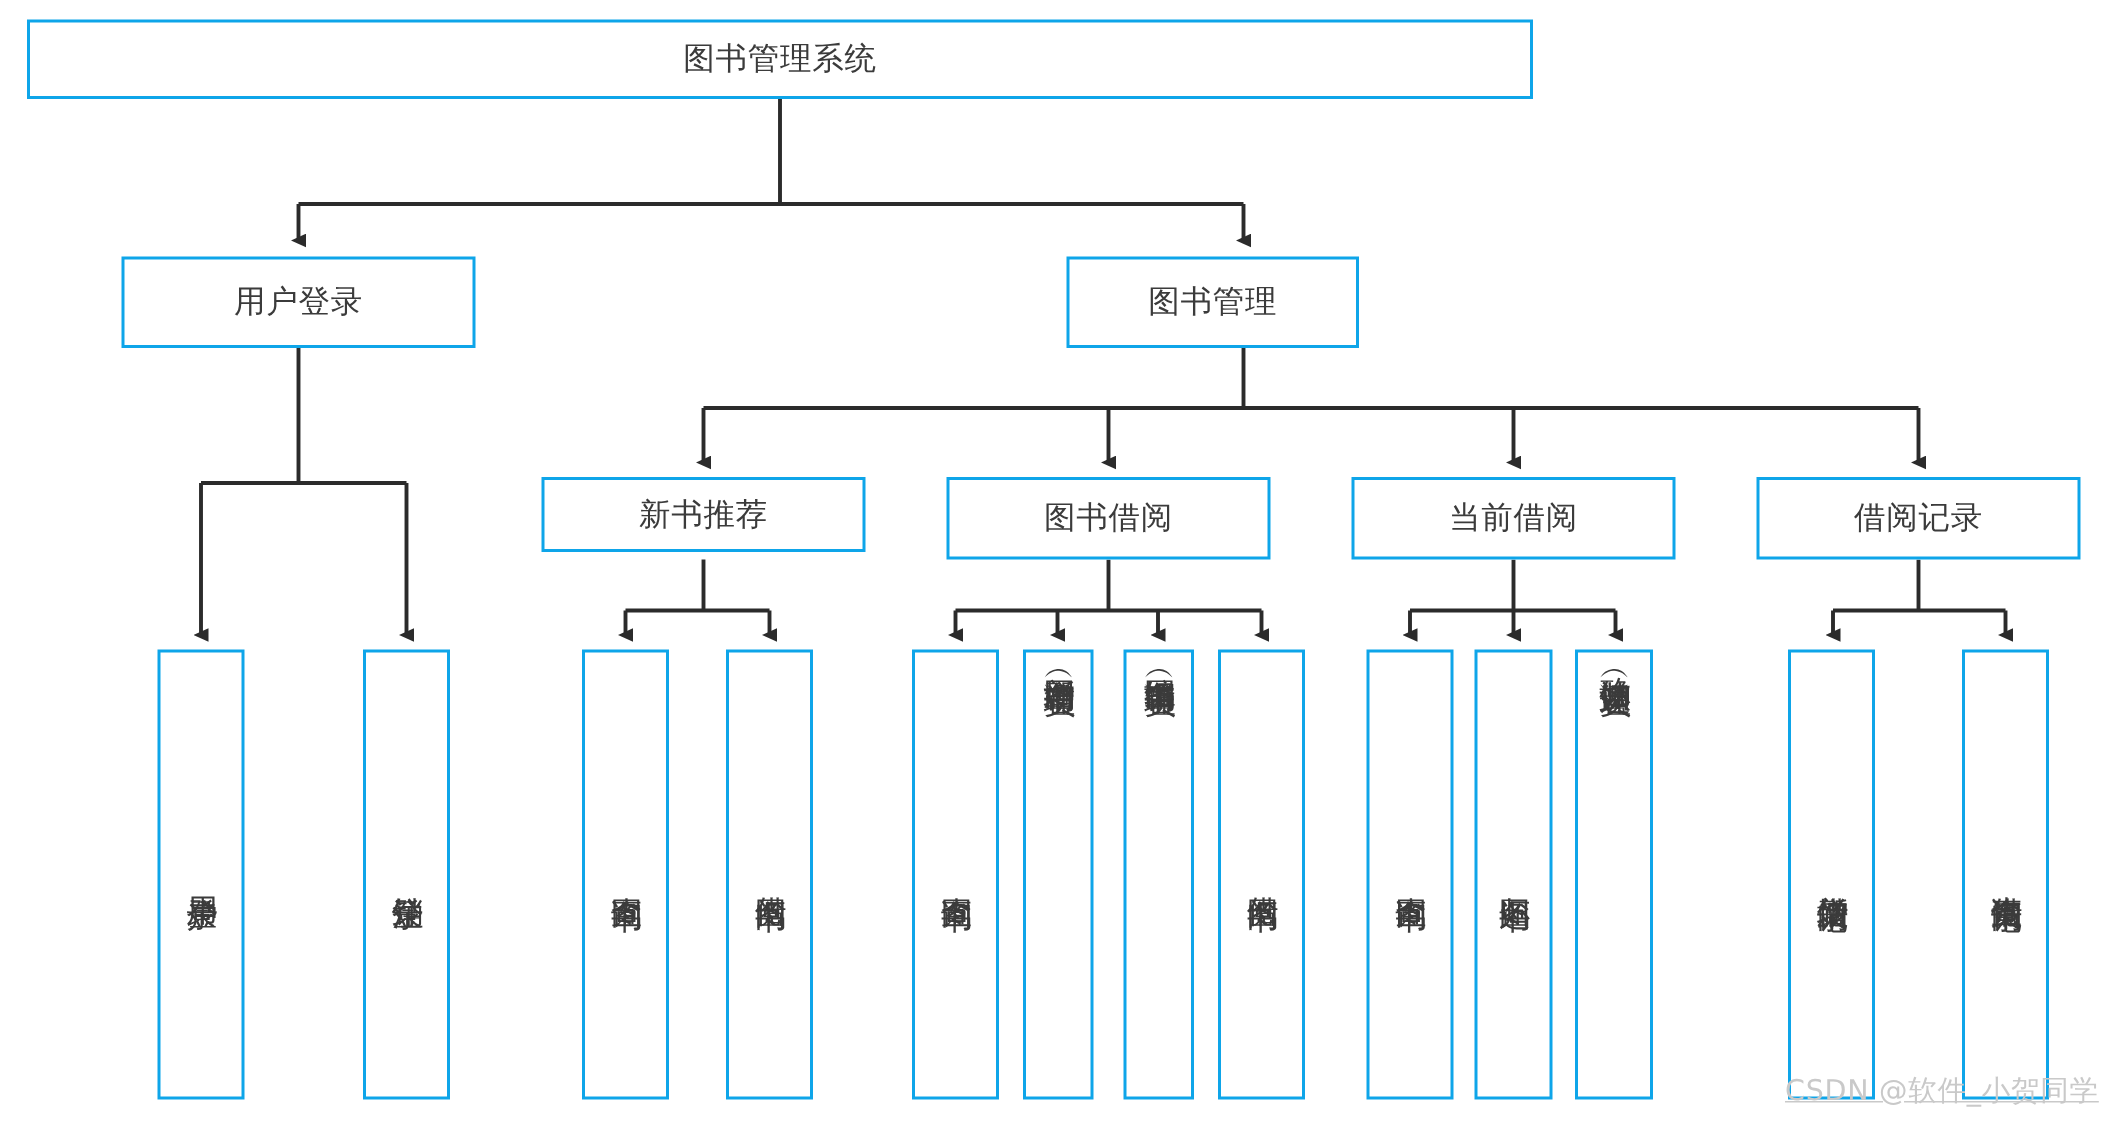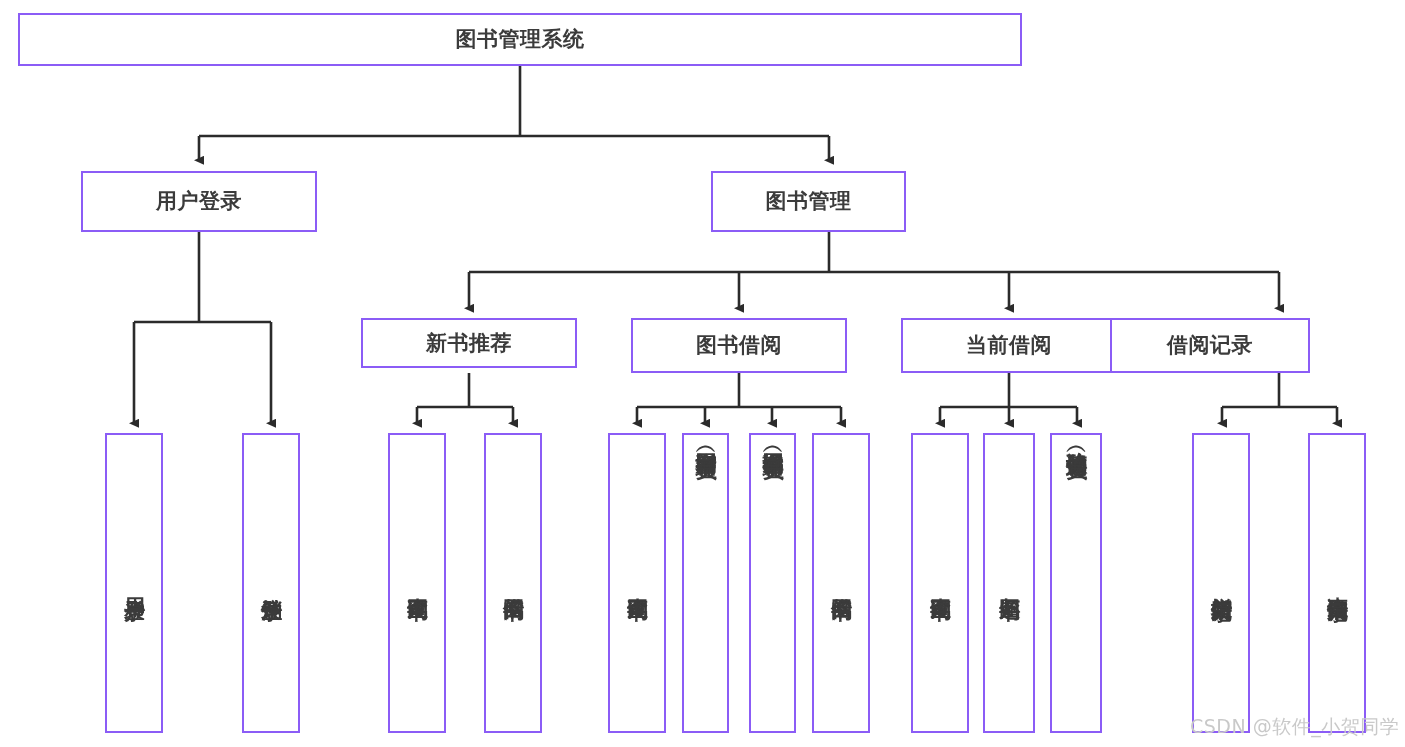--- a/index.html
+++ b/index.html
@@ -21,25 +21,24 @@
     position: absolute;
     left: 0;
     top: 0;
     width: 1405px;
     height: 747px;
   }
   .node-box {
     position: absolute;
     box-sizing: border-box;
     background: #ffffff;
-    border: 2px solid #8b5cf6;
+    border: 2px solid #0ea5e9;
     display: flex;
     align-items: center;
     justify-content: center;
-    font-weight: bold;
   }
   .node-label-h {
     font-size: 21px;
     color: #3b3b3b;
     letter-spacing: 0.5px;
     white-space: nowrap;
     line-height: 1;
   }
   .leaf-box {
     align-items: flex-start;
@@ -57,20 +56,21 @@
     line-height: 1.32;
     letter-spacing: 1px;
     white-space: nowrap;
   }
   .watermark {
     position: absolute;
     font-size: 19px;
     color: #c9c9c9;
     white-space: nowrap;
     letter-spacing: 0.5px;
+    text-decoration: underline;
   }
 </style>
 </head>
 <body>
 
 <div id="canvas">
 
   <svg id="diagram-svg" viewBox="0 0 1405 747">
     <defs>
       <marker id="arrowhead" markerWidth="10" markerHeight="10" refX="4.2" refY="5" orient="auto" markerUnits="userSpaceOnUse">
@@ -135,21 +135,21 @@
 
   <div class="node-box" style="left:361px; top:318px; width:216px; height:50px;">
     <span class="node-label-h">新书推荐</span>
   </div>
   <div class="node-box" style="left:631px; top:318px; width:216px; height:55px;">
     <span class="node-label-h">图书借阅</span>
   </div>
   <div class="node-box" style="left:901px; top:318px; width:216px; height:55px;">
     <span class="node-label-h">当前借阅</span>
   </div>
-  <div class="node-box" style="left:1110px; top:318px; width:200px; height:55px;">
+  <div class="node-box" style="left:1171px; top:318px; width:216px; height:55px;">
     <span class="node-label-h">借阅记录</span>
   </div>
 
   <div class="node-box leaf-box center-v" style="left:105px; top:433px; width:58px; height:300px;">
     <span class="node-label-v">用户登录</span>
   </div>
   <div class="node-box leaf-box center-v" style="left:242px; top:433px; width:58px; height:300px;">
     <span class="node-label-v">注销登录</span>
   </div>
 

